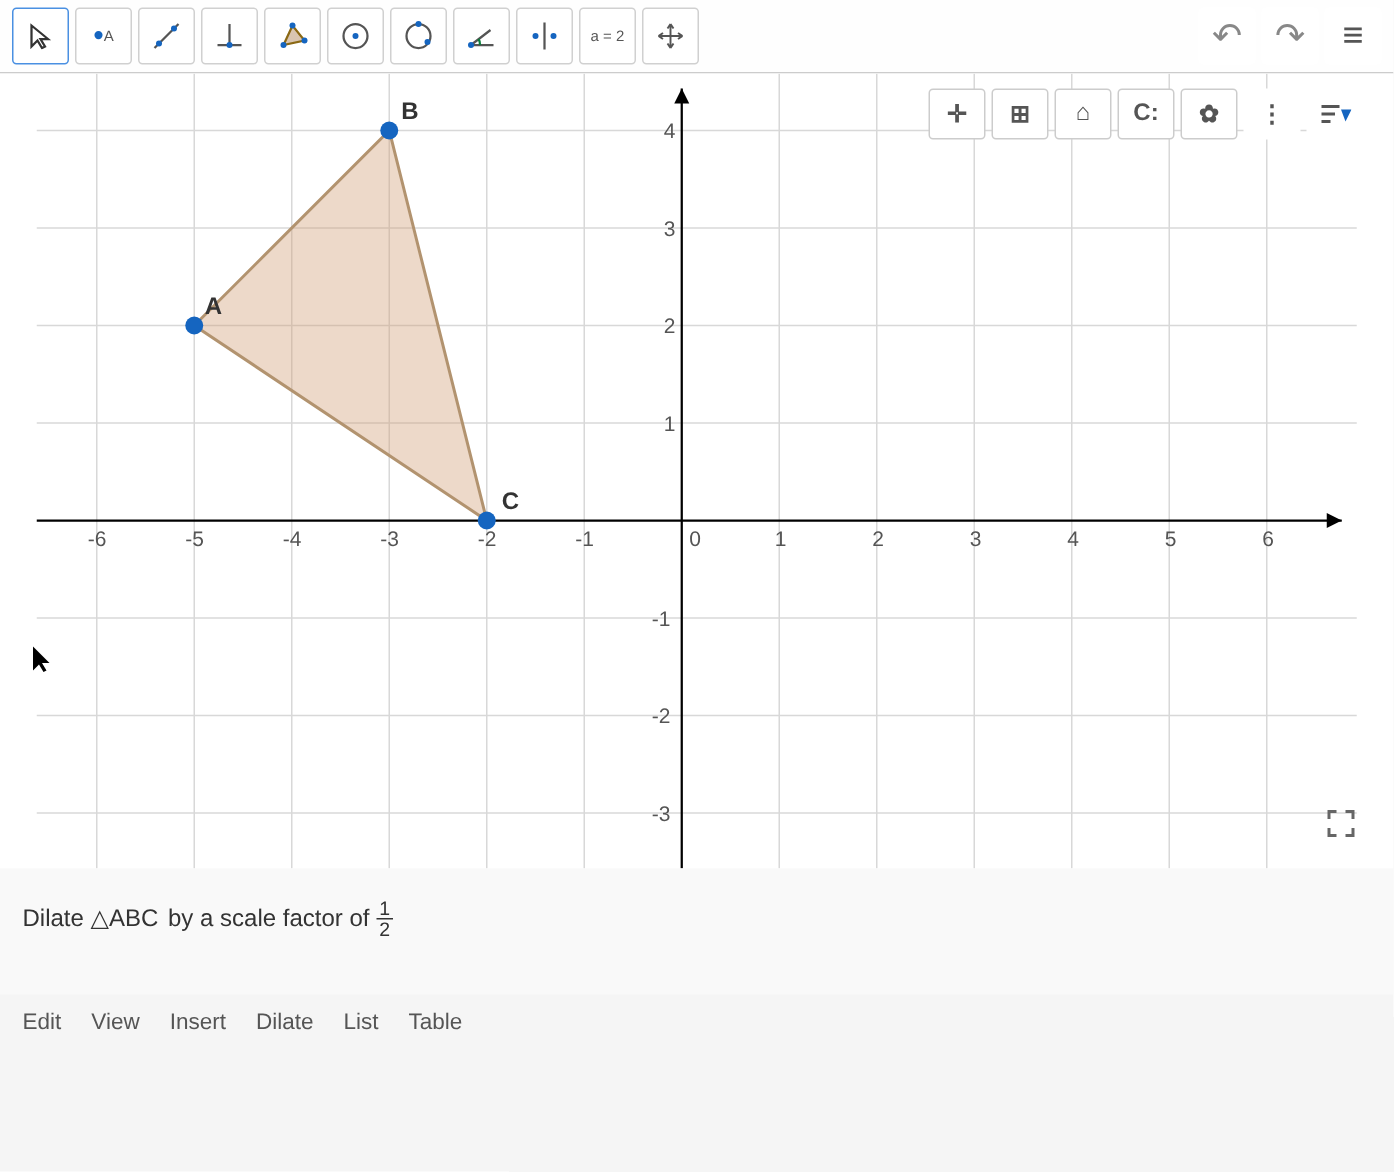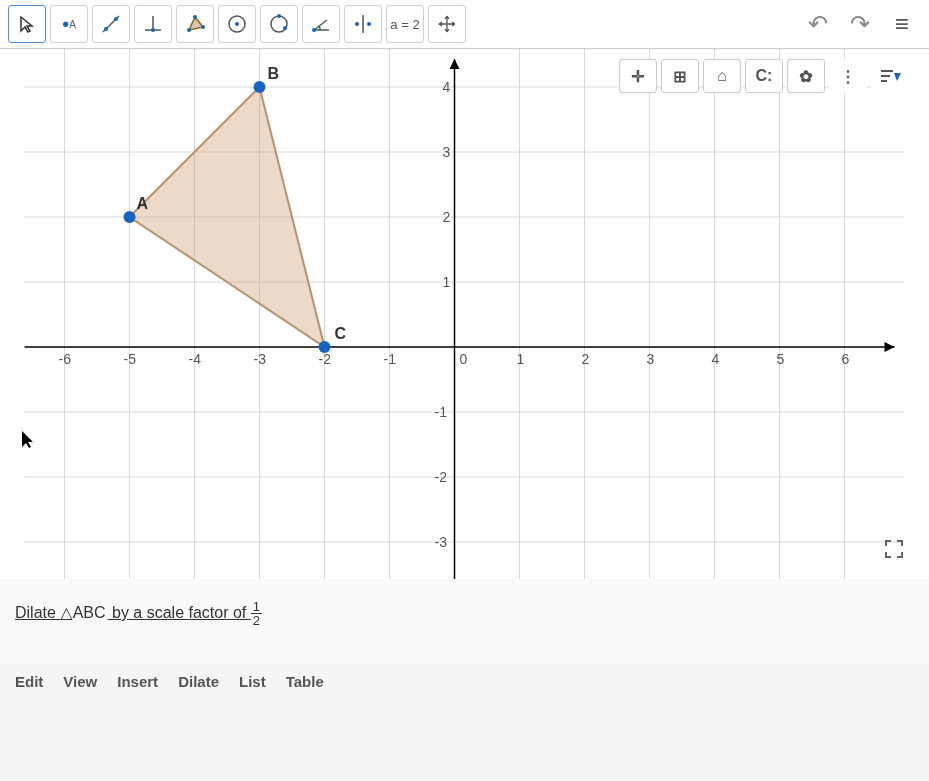--- a/index.html
+++ b/index.html
@@ -89,21 +89,20 @@
       font-size: 18px;
       color: #000;
     }
     
     .question-area {
       padding: 20px 15px;
       background: #f9f9f9;
       font-size: 16px;
       line-height: 1.8;
       color: #333;
-      text-decoration: underline;
     }
     .question-area p { margin-bottom: 15px; }
     .fraction {
       display: inline-flex;
       flex-direction: column;
       vertical-align: middle;
       font-size: 13px;
       line-height: 1;
       text-align: center;
     }
@@ -111,21 +110,20 @@
     .fraction .den { padding: 0 2px; }
     .triangle-sym { display: inline-block; margin-right: 2px; }
     .prime-notation { font-style: italic; }
     
     .editor-menu {
       display: flex;
       gap: 20px;
       padding: 10px 15px;
       font-size: 15px;
       color: #555;
-      font-weight: bold;
     }
     .menu-item { cursor: pointer; }
   </style>
 </head>
 <body>
 
 <div class="toolbar-top">
   <div class="tool-btn active">
       <svg width="18" height="18">
         <path d="M3 2 L3 16 L7 12 L10 17 L12 16 L9 11 L14 11 Z" fill="none" stroke="#333" stroke-width="1.5"></path>
@@ -177,21 +175,21 @@
         <circle cx="5" cy="18" r="2" fill="#1565c0"></circle>
       </svg>
     </div>
   <div class="tool-btn">
       <svg width="24" height="24">
         <line x1="12" y1="3" x2="12" y2="21" stroke="#555" stroke-width="1.5"></line>
         <circle cx="6" cy="12" r="2" fill="#1565c0"></circle>
         <circle cx="18" cy="12" r="2" fill="#1565c0"></circle>
       </svg>
     </div>
-  <div class="tool-btn" style="font-size:13px;">
+  <div class="tool-btn" style="font-size:10px;">
       <span>a = 2</span>
     </div>
   <div class="tool-btn">
       <svg width="20" height="20">
         <path d="M10 2 L10 18 M2 10 L18 10 M10 2 L8 5 M10 2 L12 5 M10 18 L8 15 M10 18 L12 15 M2 10 L5 8 M2 10 L5 12 M18 10 L15 8 M18 10 L15 12" stroke="#555" stroke-width="1.3" fill="none"></path>
       </svg>
     </div>
   <div class="spacer"></div>
   <div class="tool-btn" style="border:none;font-size:24px;color:#888">↶</div>
   <div class="tool-btn" style="border:none;font-size:24px;color:#888">↷</div>

